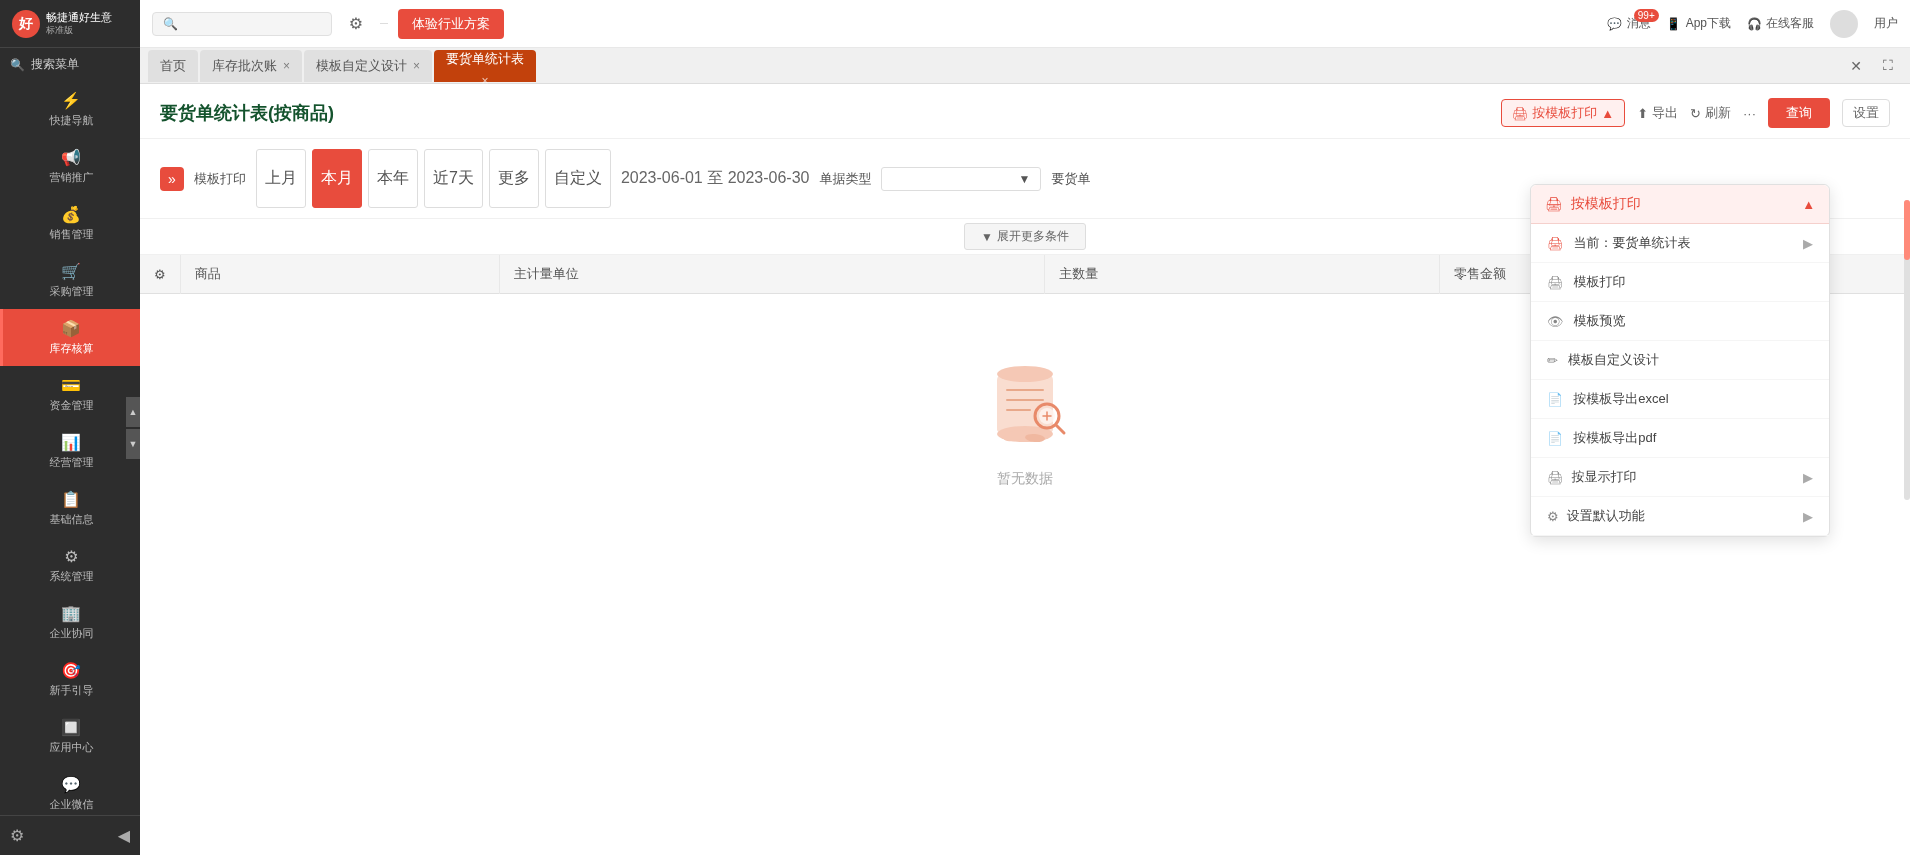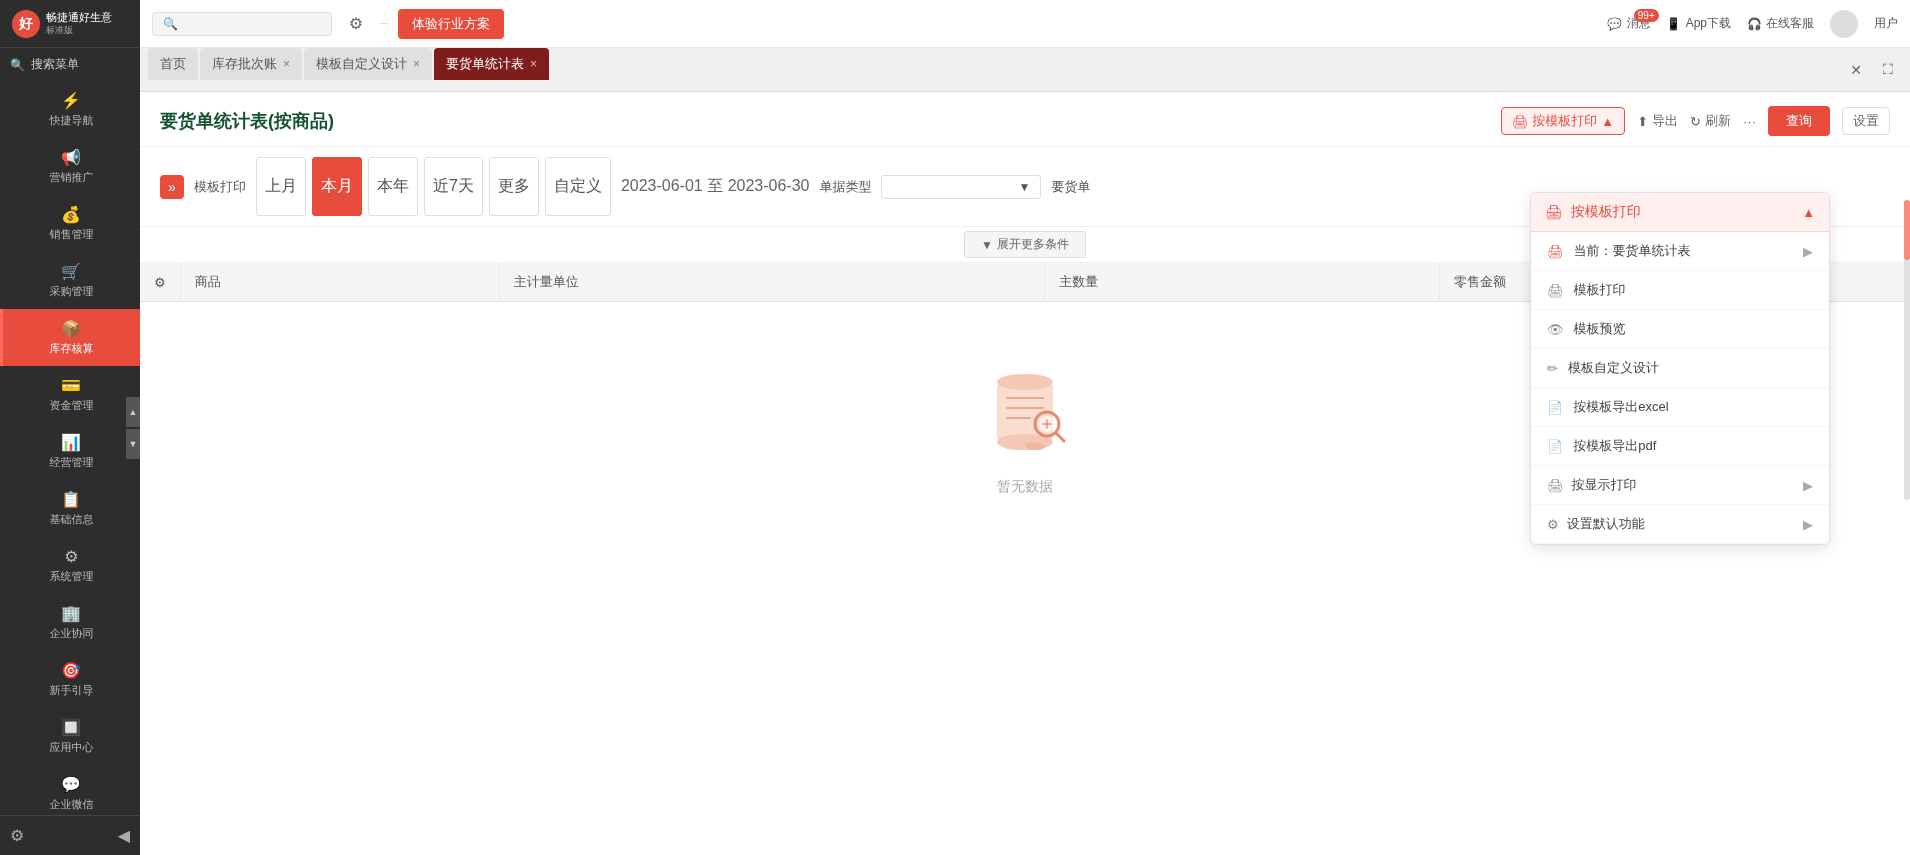--- a/index.html
+++ b/index.html
@@ -175,44 +175,46 @@
     }
     .avatar {
       width: 28px;
       height: 28px;
       background: #ddd;
       border-radius: 50%;
     }
 
     
     .tabs-bar {
-      height: 44px;
+      height: 36px;
       background: #f0f0f0;
       display: flex;
+      align-items: center;
       padding: 0 0 0 8px;
       border-bottom: 1px solid #ddd;
       flex-shrink: 0;
       gap: 2px;
     }
     .tab {
       height: 32px;
       display: flex;
       align-items: center;
       padding: 0 12px;
       border-radius: 4px 4px 0 0;
       font-size: 13px;
       cursor: pointer;
       background: #e0e0e0;
       color: #555;
       gap: 6px;
       white-space: nowrap;
     }
     .tab.active {
-      background: #7f1d1d;
+      background: #c2410c;
       color: #fff;
+      flex-direction: column;
     }
     .tab-close {
       font-size: 12px;
       color: inherit;
       opacity: 0.7;
     }
 
     .tabs-right {
       margin-left: auto;
       display: flex;

